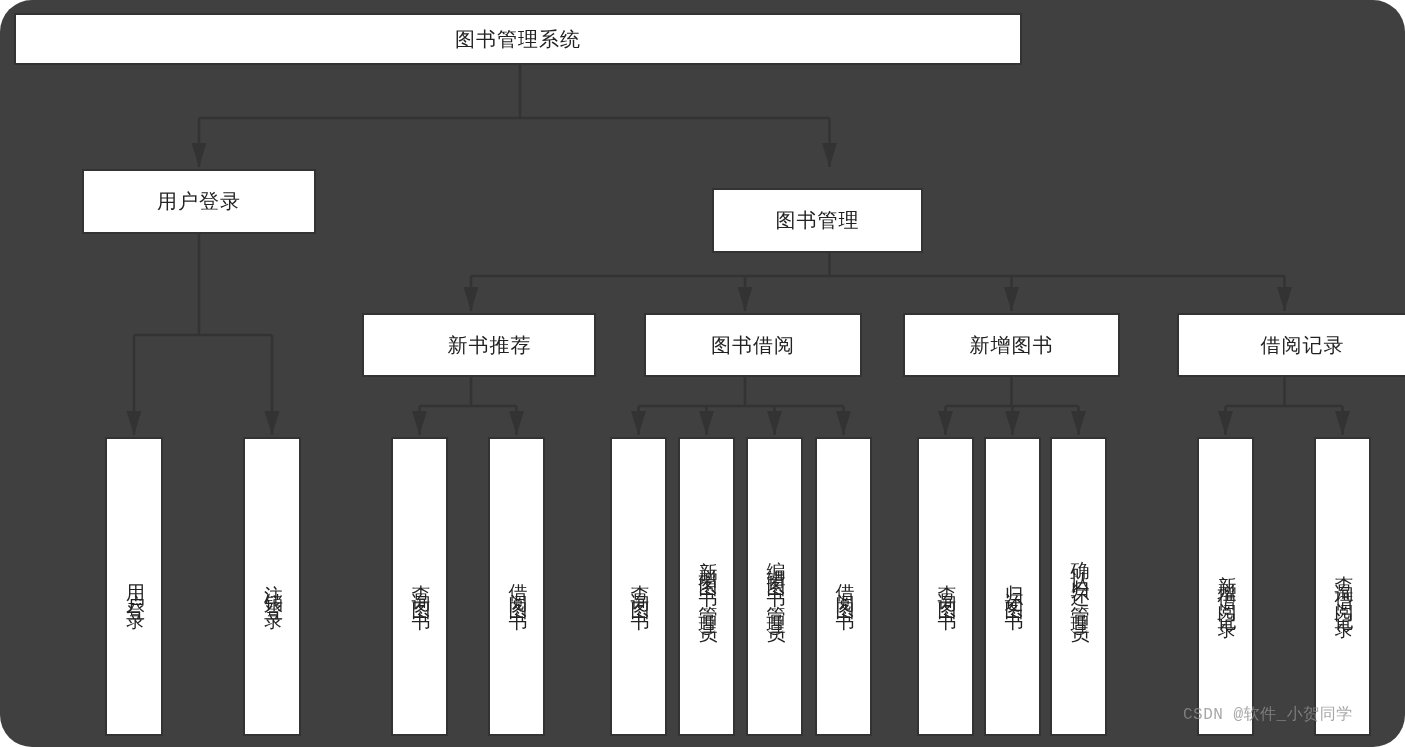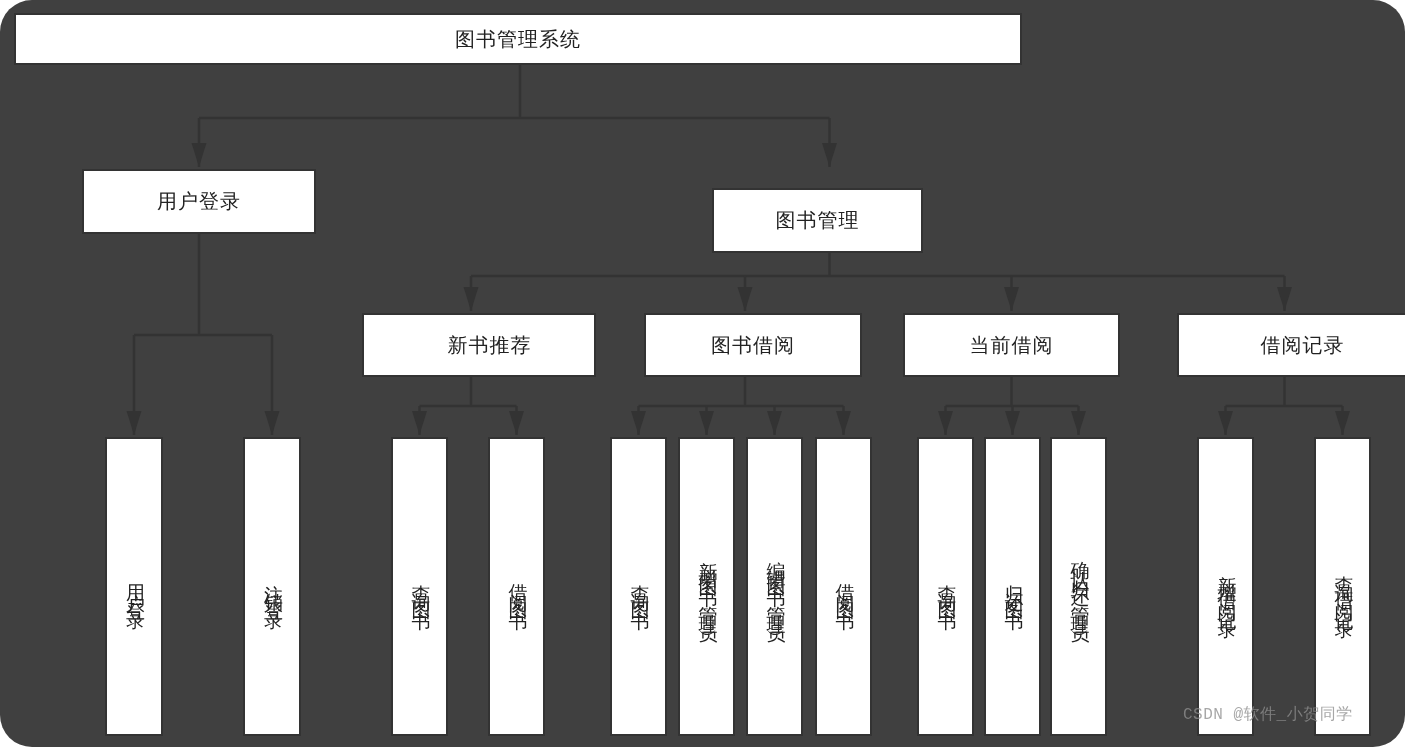--- a/index.html
+++ b/index.html
@@ -124,21 +124,21 @@
     <span class="label">图书管理</span>
   </div>
 
   <div class="node h" style="left:362px; top:313px; width:234px; height:64px;padding-left:21px;">
     <span class="label">新书推荐</span>
   </div>
   <div class="node h" style="left:636px; top:313px; width:218px; height:64px;margin-left:8px;">
     <span class="label">图书借阅</span>
   </div>
   <div class="node h" style="left:903px; top:313px; width:217px; height:64px;">
-    <span class="label">当前借阅</span>
+    <span class="label">新增图书</span>
   </div>
   <div class="node h" style="left:1177px; top:313px; width:251px; height:64px;">
     <span class="label">借阅记录</span>
   </div>
 
   <div class="node v" style="left:105px; top:437px; width:58px; height:299px;">
     <span class="label">用户登录</span>
   </div>
   <div class="node v" style="left:243px; top:437px; width:58px; height:299px;">
     <span class="label">注销登录</span>

